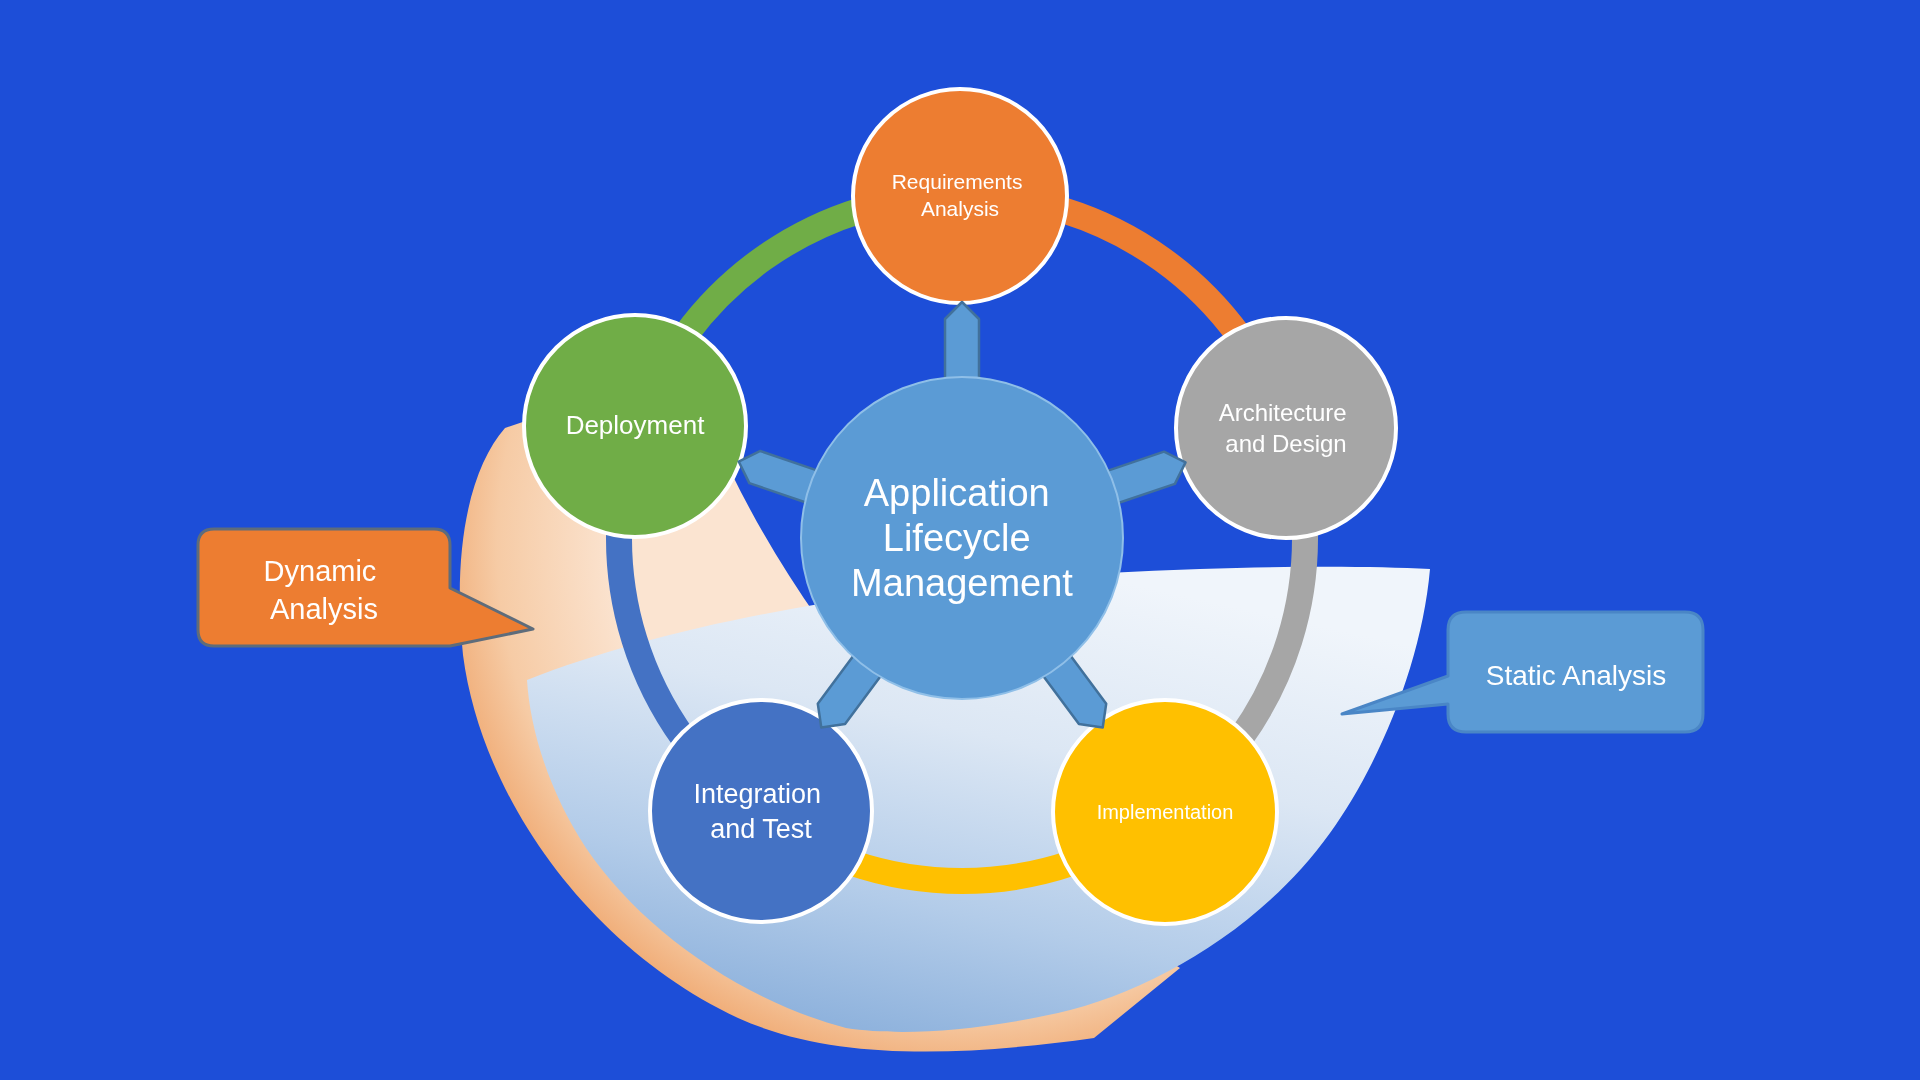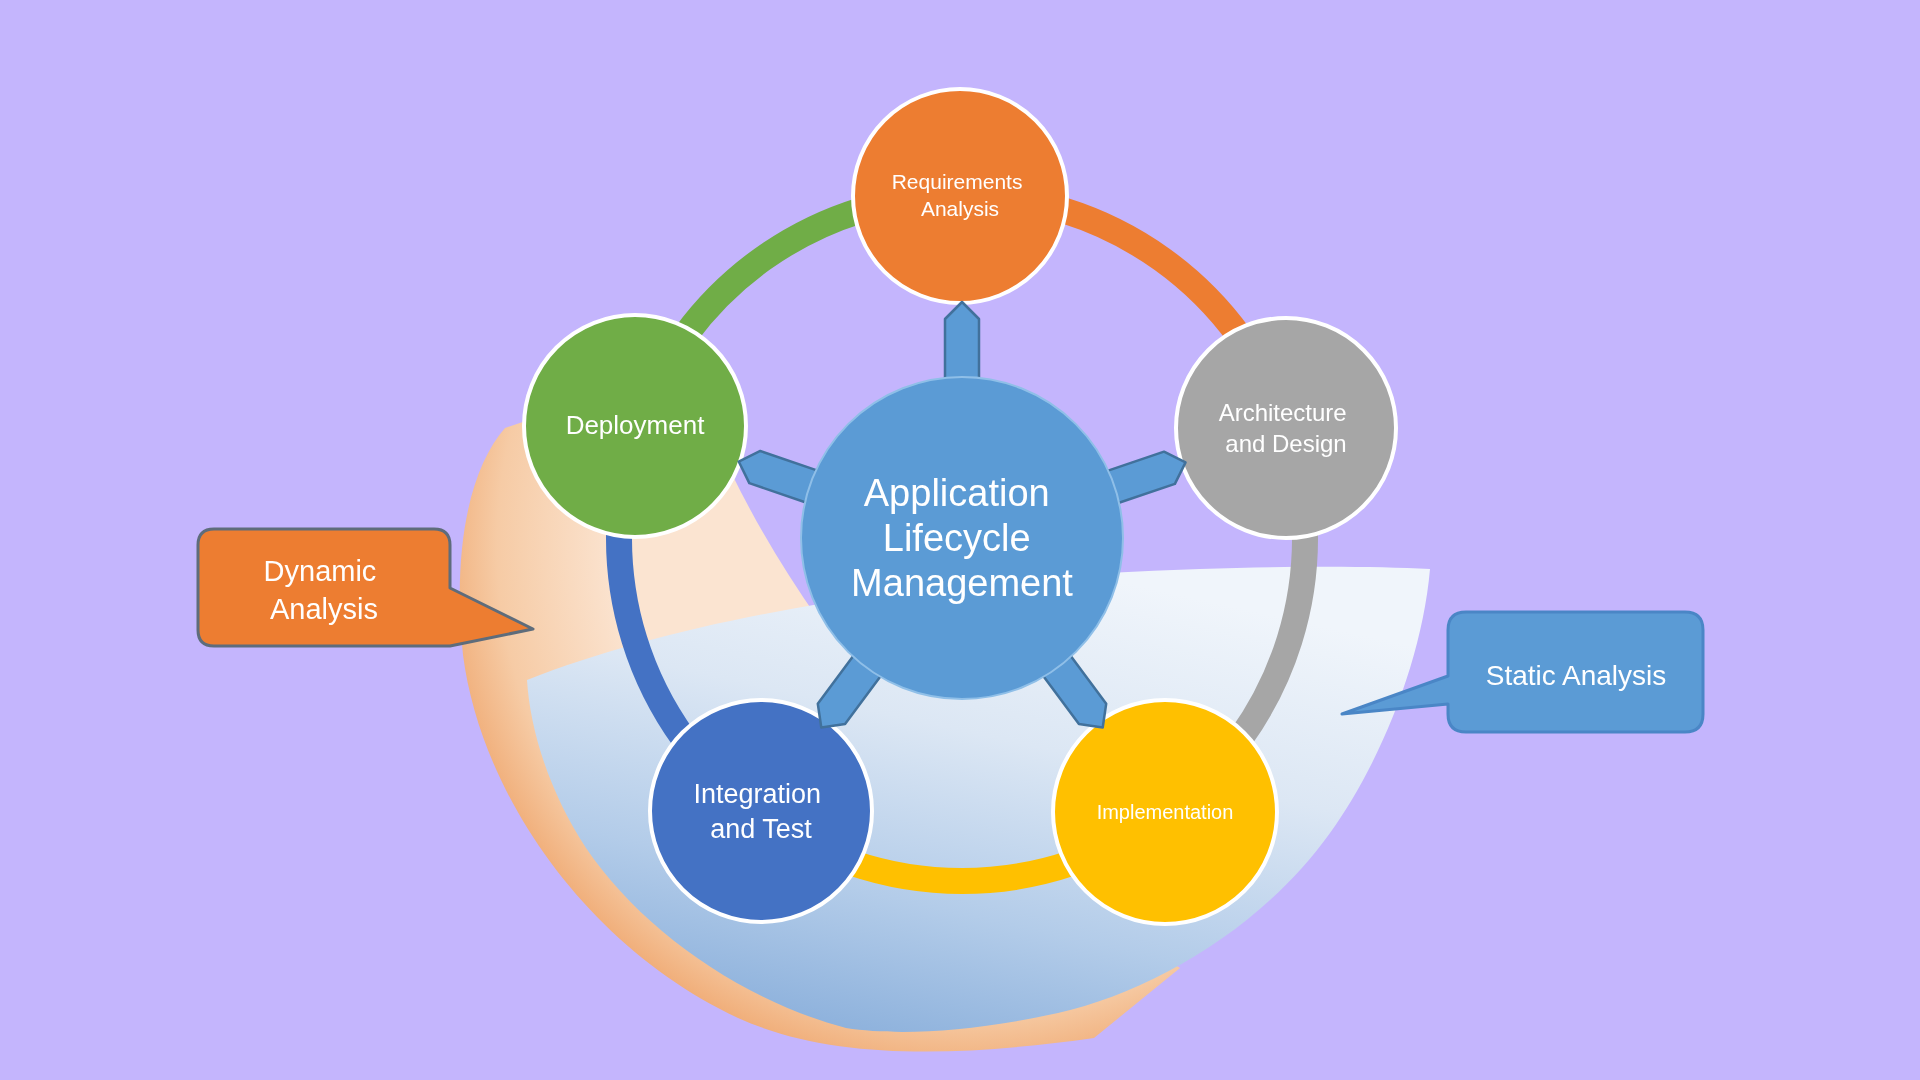--- a/index.html
+++ b/index.html
@@ -8,21 +8,21 @@
     background: #ffffff;
     width: 1920px;
     height: 1080px;
     overflow: hidden;
     font-family: "Liberation Sans", sans-serif;
   }
   .canvas-wrap {
     position: relative;
     width: 1920px;
     height: 1080px;
-    background: #c4b5fd;
+    background: #1d4ed8;
   }
   svg { display: block; }
   text {
     font-family: "Liberation Sans", sans-serif;
     fill: #ffffff;
     text-anchor: middle;
   }
   .center-label   { font-size: 38px; }
   .node-label-req { font-size: 21px; }
   .node-label-arc { font-size: 24px; }

